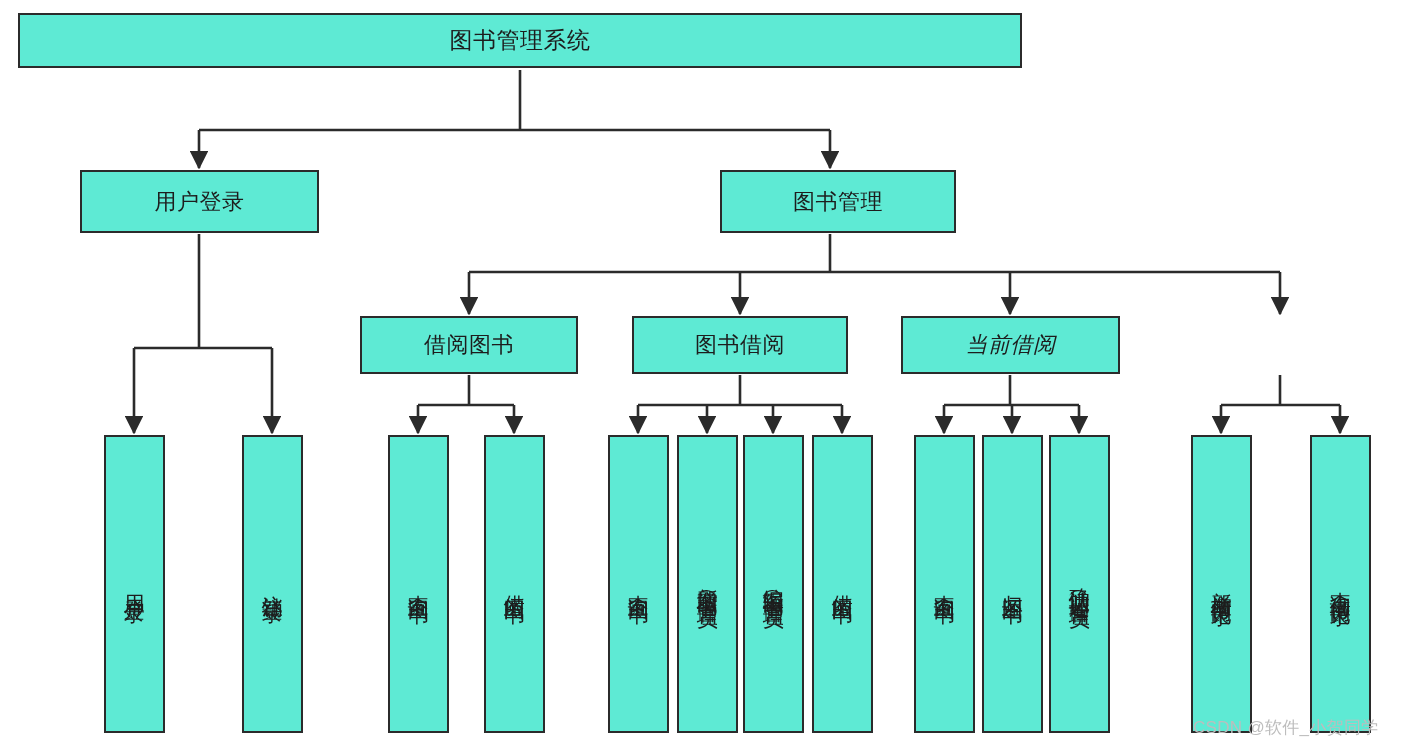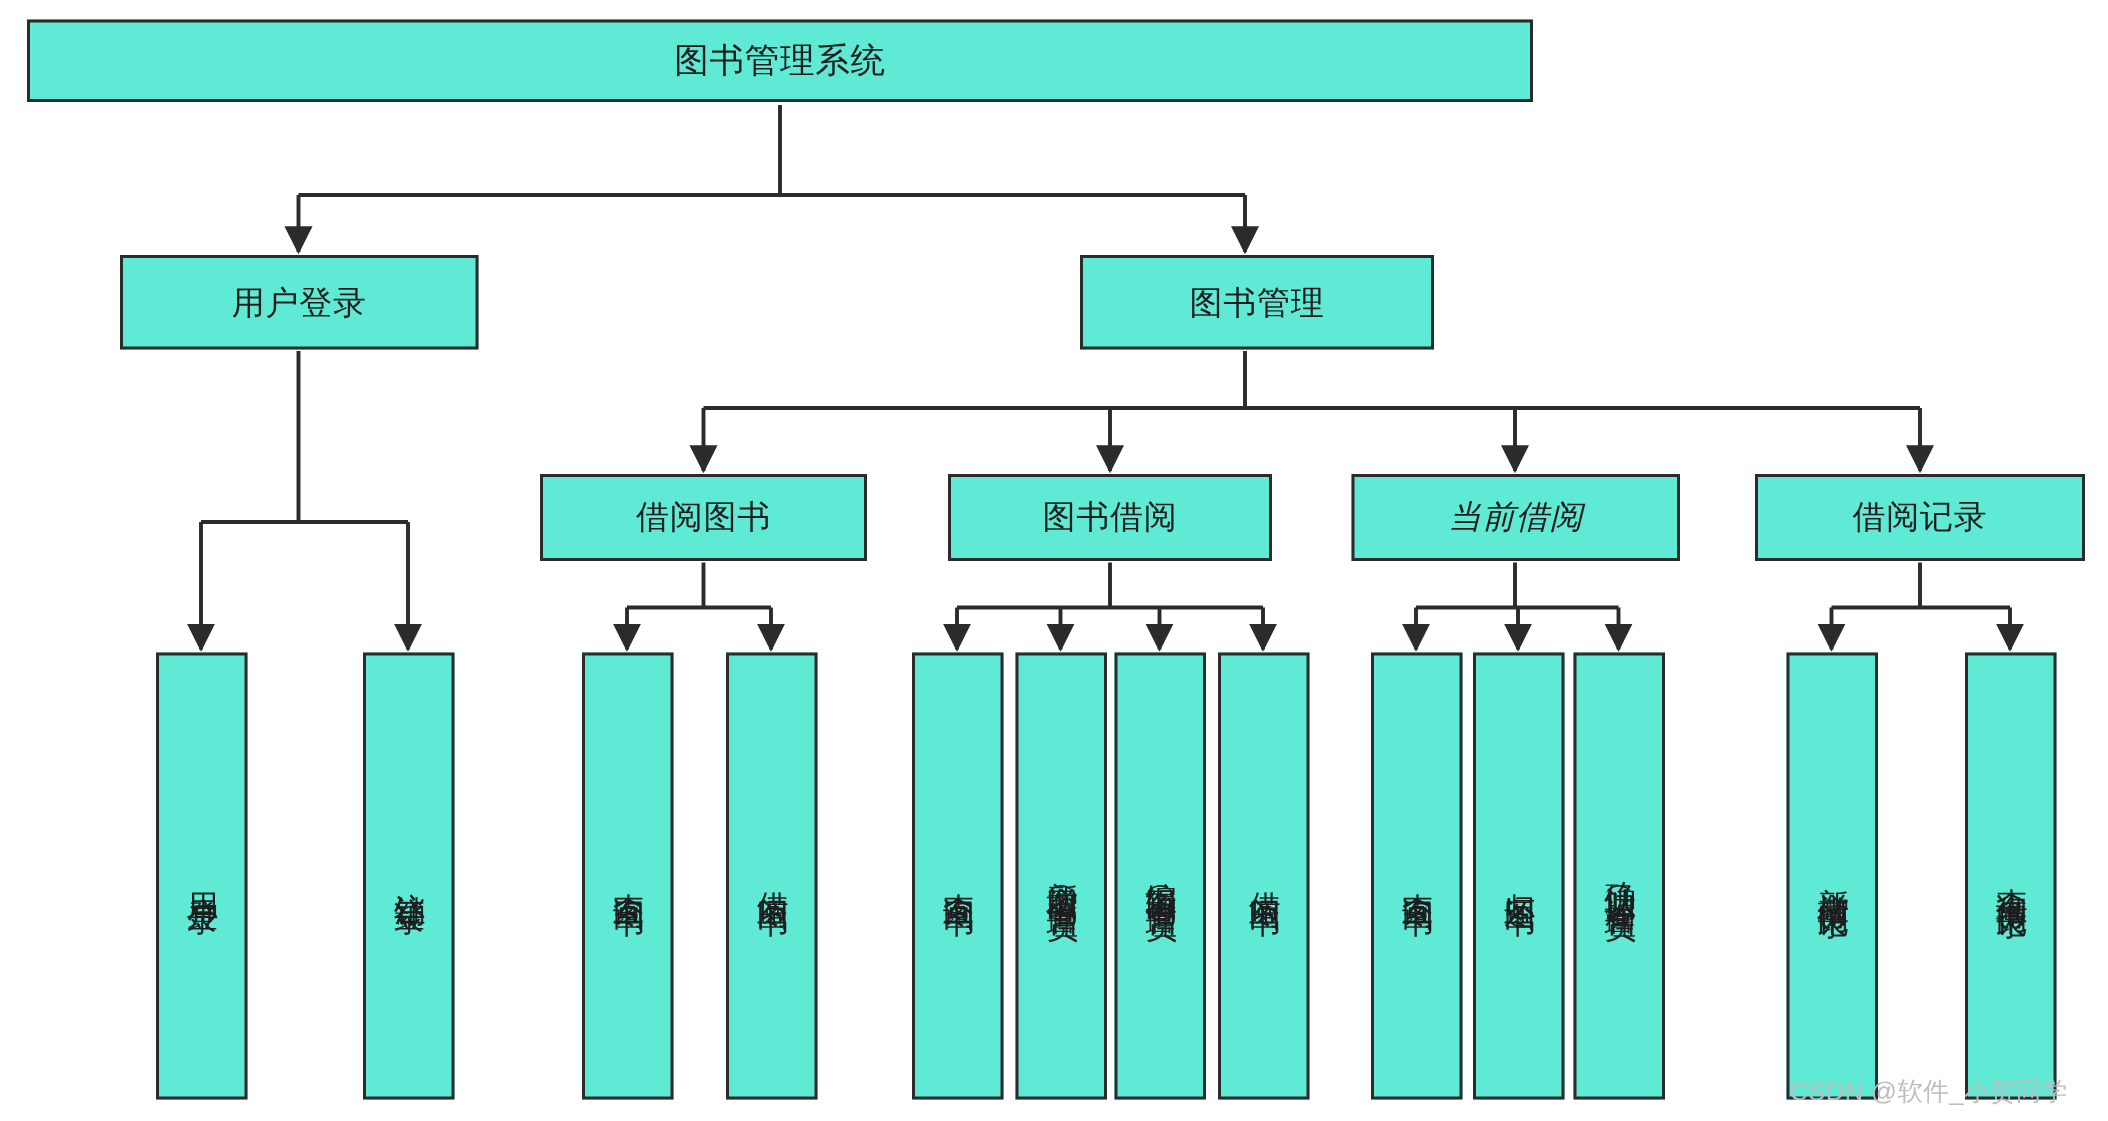--- a/index.html
+++ b/index.html
@@ -146,23 +146,20 @@
   </div>
 
   <div class="node horiz" style="left:632px; top:316px; width:216px; height:58px;">
     <span class="label">图书借阅</span>
   </div>
 
   <div class="node horiz" style="left:901px; top:316px; width:219px; height:58px;font-style:italic;">
     <span class="label">当前借阅</span>
   </div>
 
-  <div class="node horiz" style="left:1170px; top:316px; width:220px; height:58px;">
-    <span class="label">借阅记录</span>
-  </div>
 
   <div class="node vert" style="left:104px; top:435px; width:61px; height:298px;">
     <span class="label">用户登录</span>
   </div>
 
   <div class="node vert" style="left:242px; top:435px; width:61px; height:298px;">
     <span class="label">注销登录</span>
   </div>
 
   <div class="node vert" style="left:388px; top:435px; width:61px; height:298px;">

